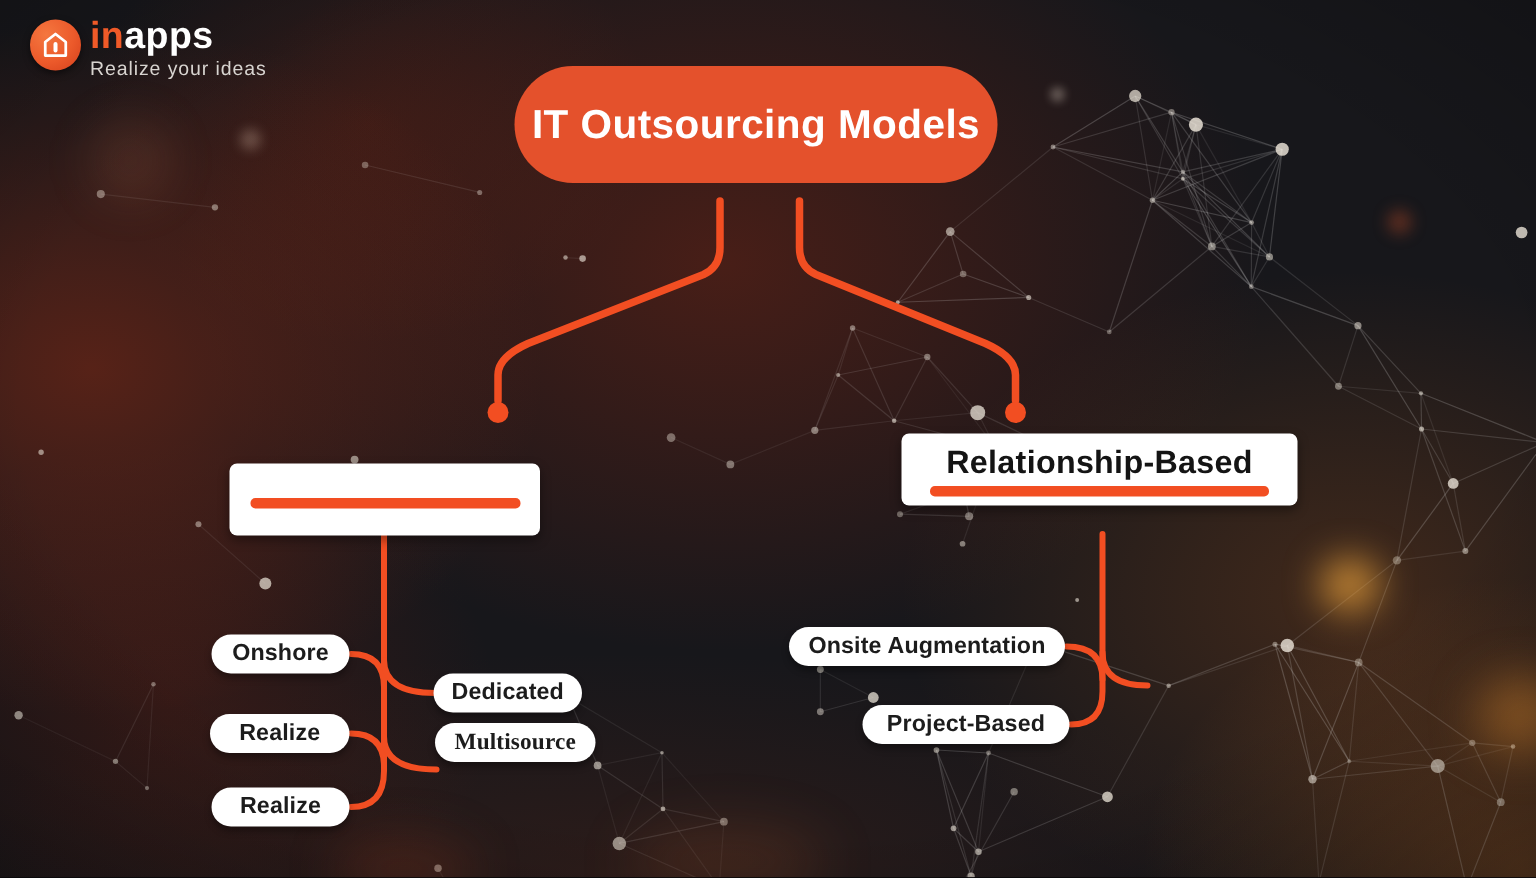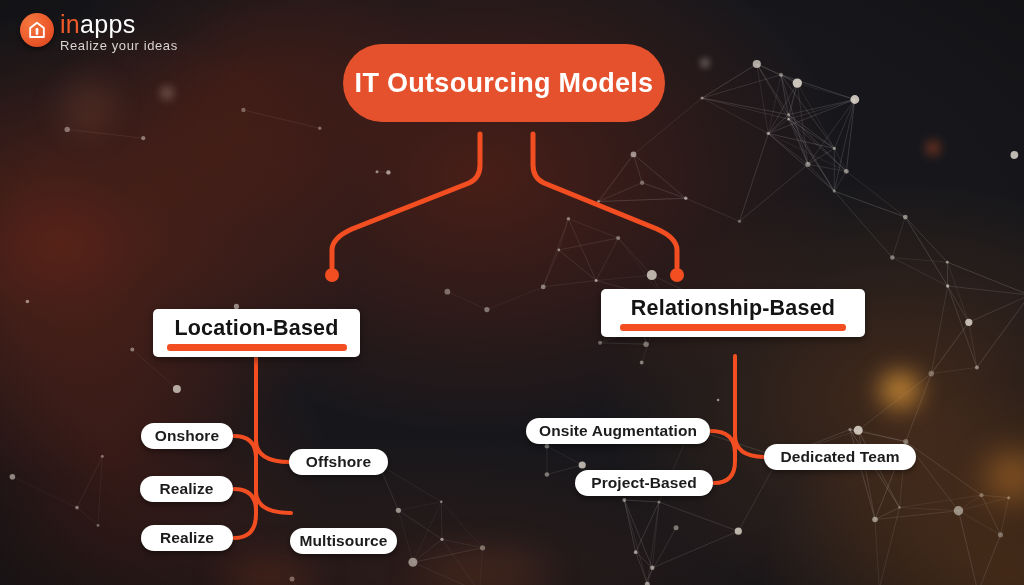--- a/index.html
+++ b/index.html
@@ -46,21 +46,21 @@
   .b8{left:700px;top:58px;width:10px;height:10px;background:rgba(236,222,206,.32);filter:blur(3px);}
   
   .brand{position:absolute;left:20px;top:8px;display:flex;align-items:flex-start;z-index:5;}
   .logo-badge{
     width:34px;height:34px;border-radius:50%;margin-top:5px;
     background:radial-gradient(circle at 32% 30%, #F4773F 0%, #EC5A2B 55%, #D43F1B 100%);
     display:flex;align-items:center;justify-content:center;
     box-shadow:0 2px 5px rgba(0,0,0,.5);
   }
   .brand-text{margin-left:6px;}
-  .wordmark{font-size:25px;font-weight:normal;letter-spacing:.3px;line-height:28px;margin-top:2px;}
+  .wordmark{font-size:25px;font-weight:bold;letter-spacing:.3px;line-height:28px;margin-top:2px;}
   .wm-in{color:var(--logo-orange);}
   .wm-apps{color:#FFFFFF;}
   .tagline{font-size:13px;color:#D8D4D0;letter-spacing:.6px;margin-top:0px;}
   
   .connectors{position:absolute;inset:0;width:1024px;height:585px;z-index:2;}
   .cline{fill:none;stroke:var(--accent);stroke-linecap:round;}
   .cmain{stroke-width:5px;}
   .cbranch{stroke-width:4px;}
   .cdot{fill:var(--accent);}
   
@@ -391,32 +391,30 @@
     <path class="cline cbranch" d="M256,491 Q256,513 291,513"></path>
 
     <path class="cline cbranch" d="M735,356 L735,461 Q735,483 714,483"></path>
     <path class="cline cbranch" d="M711,431 Q735,431 735,453"></path>
     <path class="cline cbranch" d="M735,435 Q735,457 765,457"></path>
   </svg>
 
   <div class="root-node">IT Outsourcing Models</div>
 
   <div class="branch-box" style="left:153px;top:309px;width:207px;">
-    <div class="branch-label">Location-Based</div>
     <div class="branch-underline" style="width:180px;"></div>
   </div>
 
   <div class="branch-box" style="left:601px;top:289px;width:264px;">
     <div class="branch-label">Relationship-Based</div>
     <div class="branch-underline" style="width:226px;"></div>
   </div>
 
   <div class="pill" style="left:141px;top:423px;width:92px;">Onshore</div>
-  <div class="pill" style="left:289px;top:449px;width:99px;">Offshore</div>
+  <div class="pill" style="left:289px;top:449px;width:99px;">Dedicated</div>
   <div class="pill" style="left:140px;top:476px;width:93px;">Realize</div>
-  <div class="pill" style="left:290px;top:528px;width:107px;">Multisource</div>
+  <div class="pill" style="left:290px;top:482px;width:107px;font-family:Liberation Serif, serif;">Multisource</div>
   <div class="pill" style="left:141px;top:525px;width:92px;">Realize</div>
 
   <div class="pill" style="left:526px;top:418px;width:184px;">Onsite Augmentation</div>
-  <div class="pill" style="left:764px;top:444px;width:152px;">Dedicated Team</div>
   <div class="pill" style="left:575px;top:470px;width:138px;">Project-Based</div>
 
 </div>
 
 </body></html>

